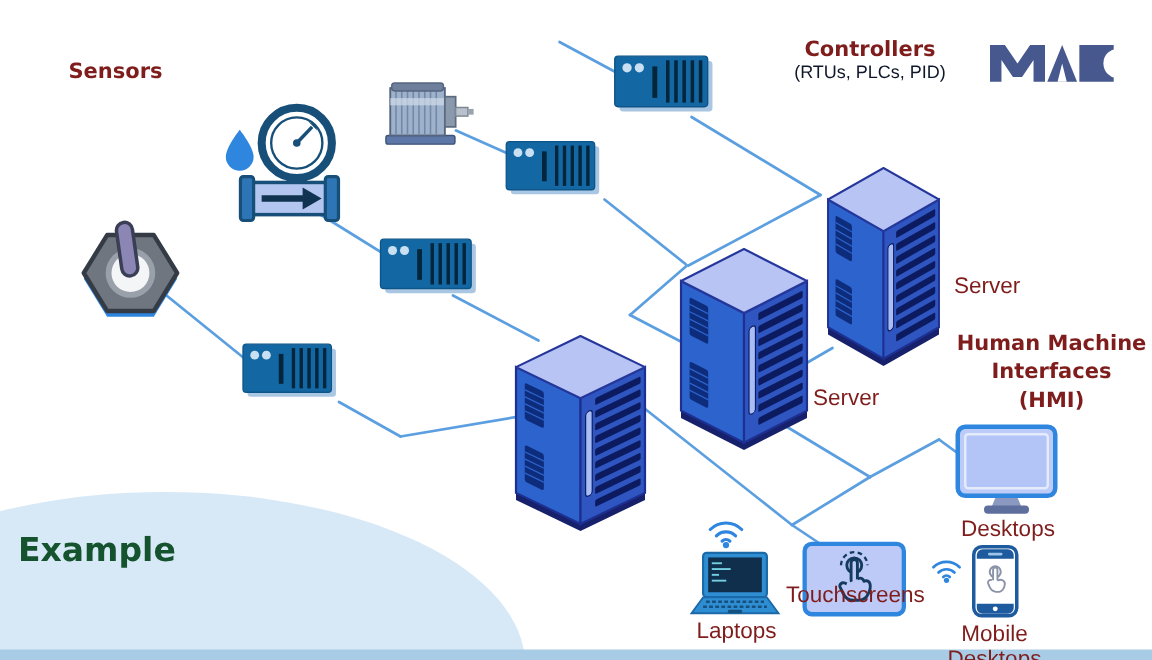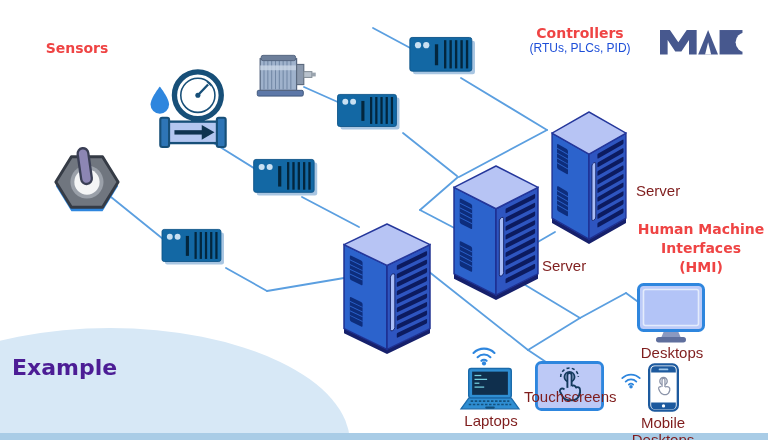--- a/index.html
+++ b/index.html
@@ -3,26 +3,26 @@
 <meta charset="utf-8">
 <style>
   html,body{margin:0;padding:0;background:#fff;}
   #stage{position:relative;width:768px;height:440px;overflow:hidden;background:#ffffff;
          font-family:"Liberation Sans",sans-serif;}
   .abs{position:absolute;}
   .icon{position:absolute;overflow:visible;}
   .blob{position:absolute;left:-130px;top:328px;width:480px;height:230px;
         background:#d7e8f6;border-radius:50%;}
   .footer-bar{position:absolute;left:0;top:433px;width:768px;height:7px;background:#a9cce6;}
-  .grp-title{font-family:"DejaVu Sans",sans-serif;font-weight:bold;font-size:14px;color:#ef4444;}
-  .grp-sub{font-size:12px;color:#1d4ed8;line-height:15px;}
+  .grp-title{font-family:"DejaVu Sans",sans-serif;font-weight:bold;font-size:14px;color:#7f1d1d;}
+  .grp-sub{font-size:12px;color:#0f172a;line-height:15px;}
   .node-label{font-size:15px;color:#7f1d1d;}
   .center{text-align:center;}
   .caption{position:absolute;left:12px;top:351px;font-family:"DejaVu Sans",sans-serif;
-           font-weight:bold;color:#4c1d95;font-size:22px;line-height:33px;}
+           font-weight:bold;color:#14532d;font-size:22px;line-height:33px;}
   svg.overlay{position:absolute;left:0;top:0;}
 </style>
 </head>
 <body>
 
 <div id="stage">
 
   <svg width="0" height="0" style="position:absolute" aria-hidden="true">
     <defs>
 

